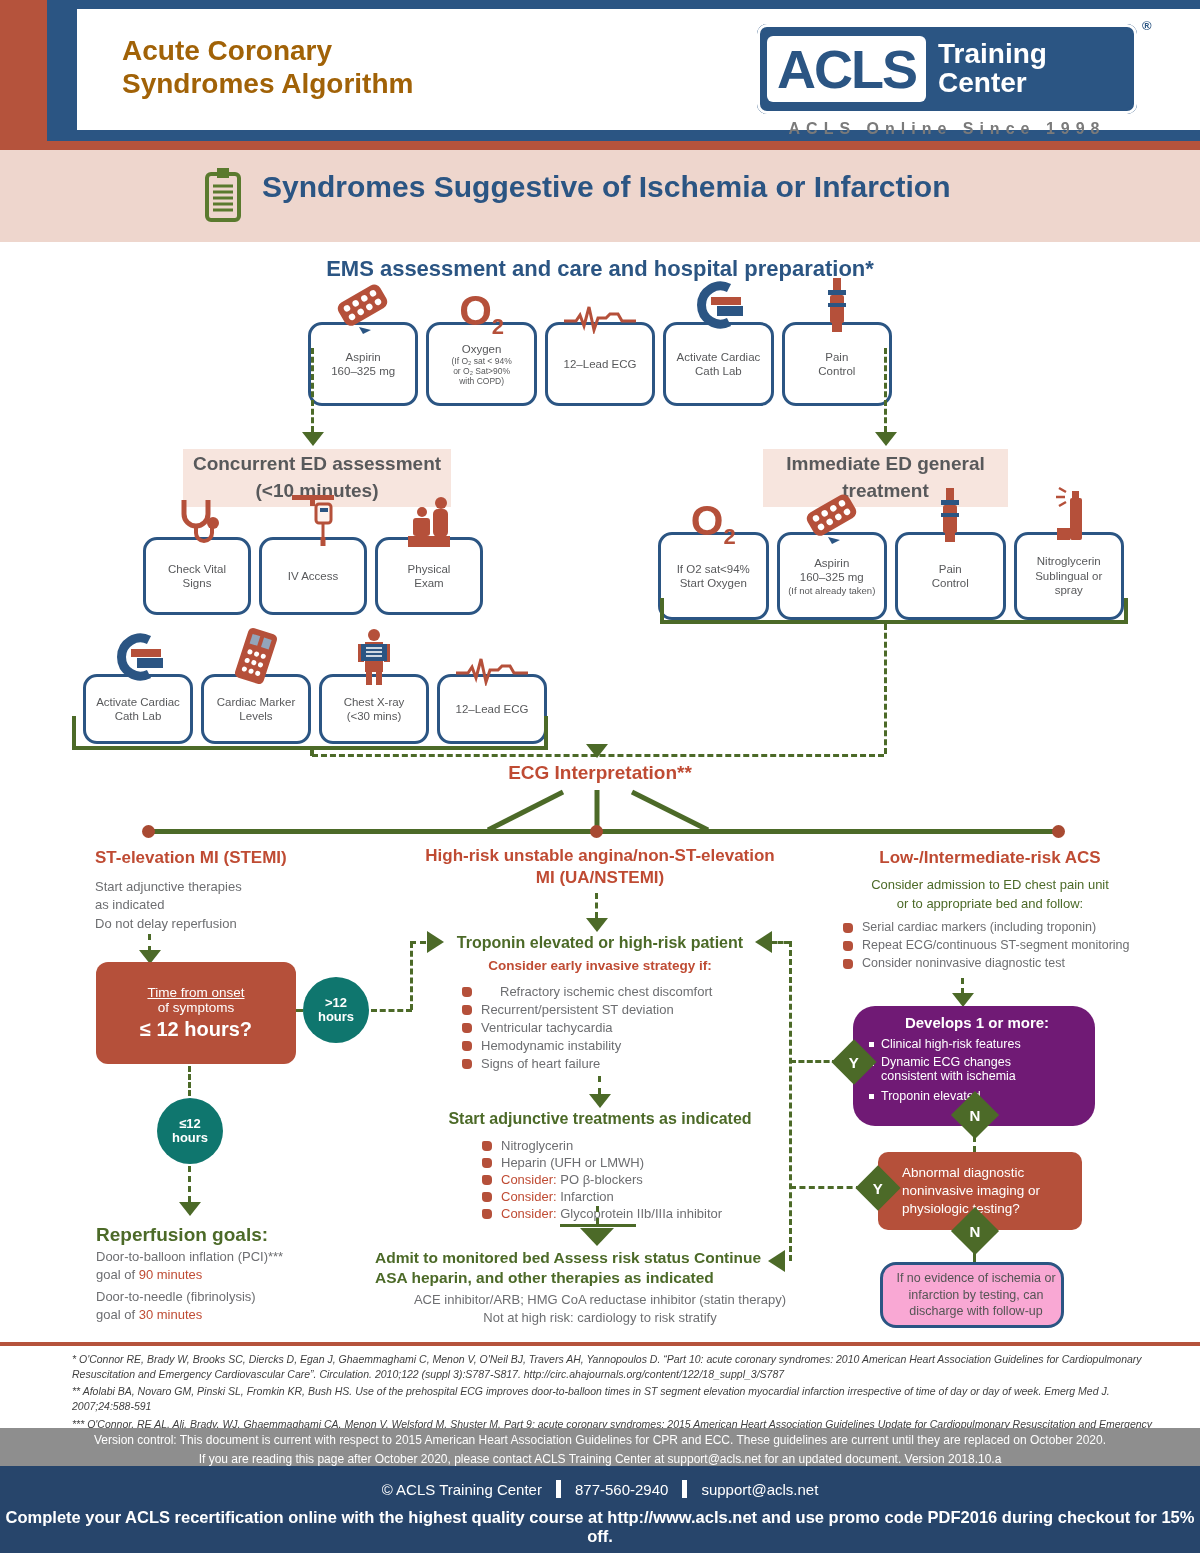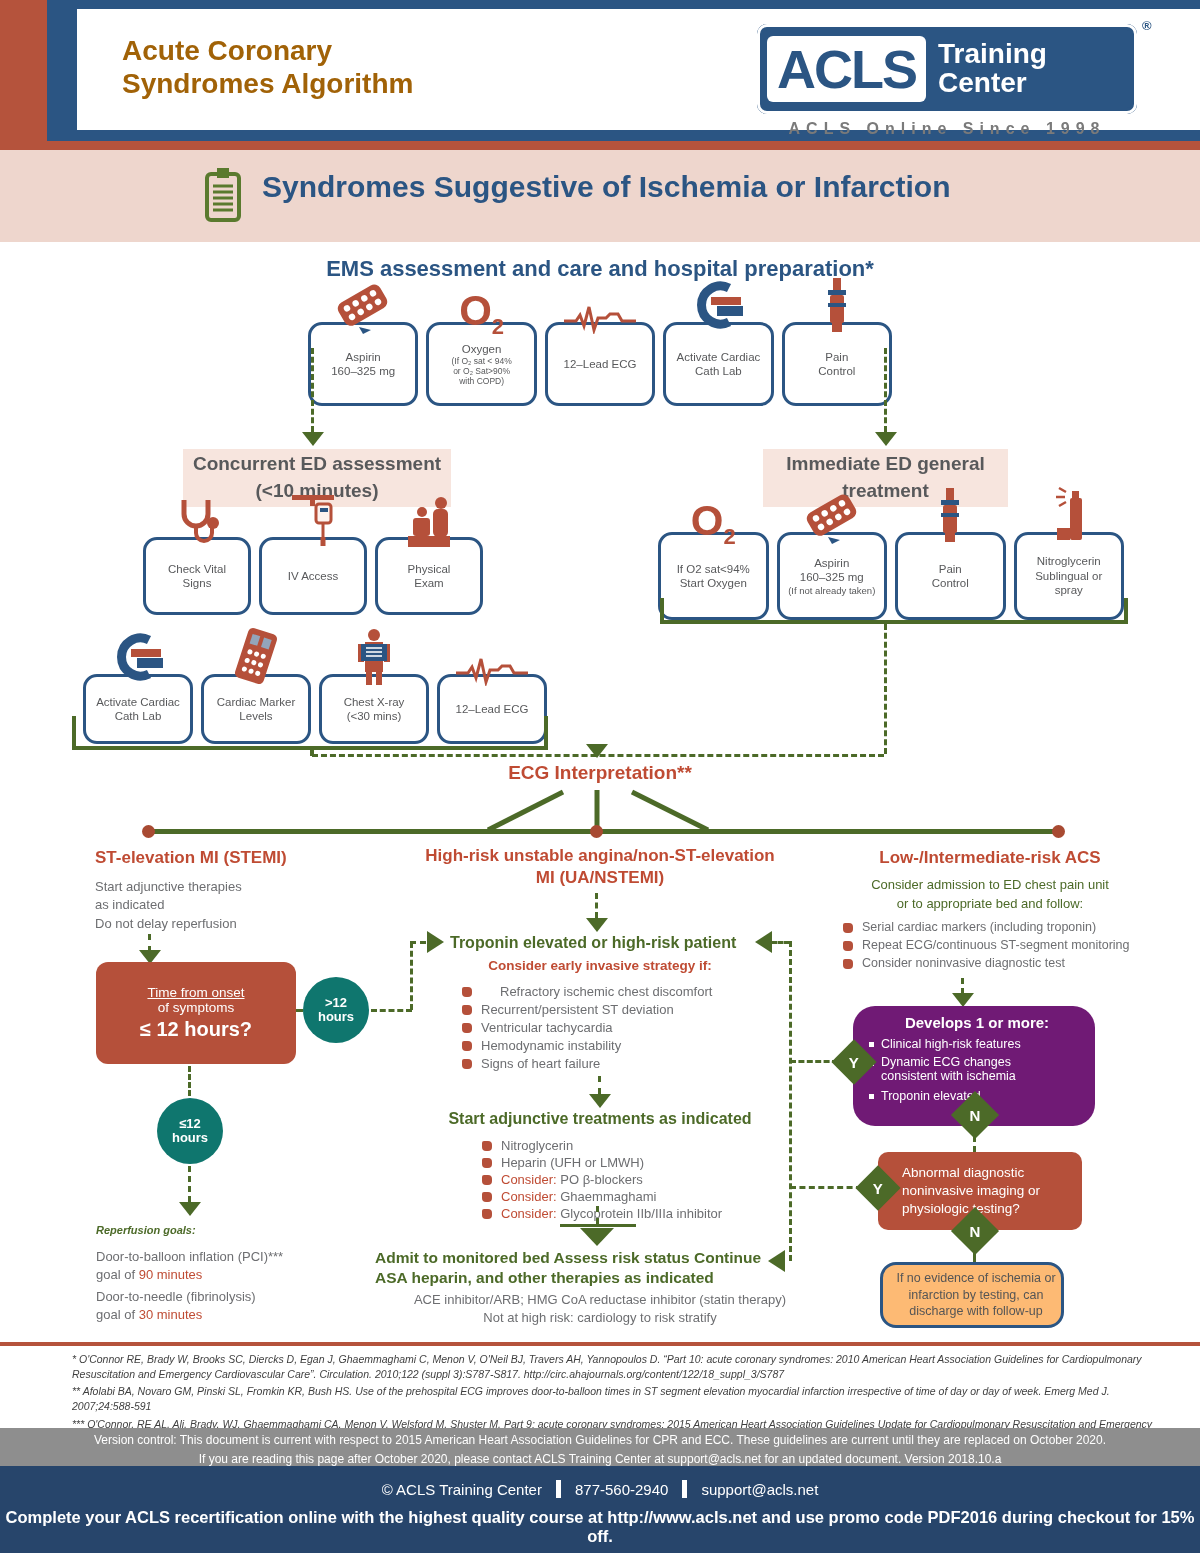--- a/index.html
+++ b/index.html
@@ -49,21 +49,21 @@
   .redhead{color:#bf4b33;font-weight:bold;}
   .greenhead{color:#4c6a28;font-weight:bold;}
   .gray{color:#6d6e71;}
   .green{color:#4c6a28;}
   .redtxt{color:#bf4b33;}
   .bul{width:10px;height:10px;border-radius:2px 4px 4px 4px;background:#b5503a;flex:none;margin-top:3px;}
   .brow{display:flex;gap:9px;align-items:flex-start;color:#6d6e71;font-size:13px;}
   .redboxnode{background:#b5503a;border-radius:12px;color:#fff;display:flex;flex-direction:column;
               align-items:center;justify-content:center;text-align:center;}
   .bluebox{background:#701a75;border-radius:22px;color:#fff;box-sizing:border-box;}
-  .whitebox{background:#fdba74;border:3px solid #2b5583;border-radius:16px;color:#555;display:flex;
+  .whitebox{background:#f9a8d4;border:3px solid #2b5583;border-radius:16px;color:#555;display:flex;
             align-items:center;justify-content:center;text-align:center;font-size:12.5px;line-height:1.35;box-sizing:border-box;padding-left:8px;}
   .sq{width:5px;height:5px;background:#fff;flex:none;margin-top:5px;}
   
   .footrule{left:0;top:1342px;width:1200px;height:4px;background:#b5533c;}
   .footnotes{left:72px;top:1352px;width:1085px;font-style:italic;font-size:10.5px;color:#3f3f3f;line-height:1.4;}
   .footnotes p{margin:0 0 3px 0;}
   .graybar{left:0;top:1428px;width:1200px;height:38px;background:#8e8e8e;color:#fff;font-size:12px;
            text-align:center;line-height:1.55;padding-top:3px;box-sizing:border-box;}
   .bluefooter{left:0;top:1466px;width:1200px;height:87px;background:#27456b;color:#fff;text-align:center;}
   .footline1{margin-top:14px;font-size:15px;display:flex;justify-content:center;align-items:center;gap:14px;}
@@ -371,41 +371,41 @@
   <div class="abs dh" style="left:371px;top:1009px;width:41px;"></div>
   <div class="abs dv" style="left:410px;top:942px;height:68px;"></div>
   <div class="abs dh" style="left:410px;top:941px;width:16px;"></div>
 
   <div class="abs dv" style="left:188px;top:1066px;height:30px;"></div>
   <div class="abs gcircle ml" style="left:157px;top:1098px;width:66px;height:66px;">≤12
 hours</div>
   <div class="abs dv" style="left:188px;top:1166px;height:36px;"></div>
   <div class="abs arrd" style="left:179px;top:1202px;"></div>
 
-  <div class="abs greenhead" style="left:96px;top:1224px;font-size:11px;font-style:italic;">Reperfusion goals:</div>
+  <div class="abs greenhead" style="left:96px;top:1224px;font-size:19px;">Reperfusion goals:</div>
   <div class="abs gray" style="left:96px;top:1248px;font-size:13px;line-height:1.4;">
     <div>Door-to-balloon inflation (PCI)***</div>
     <div><span>goal of </span><span class="redtxt">90 minutes</span></div>
   </div>
   <div class="abs gray" style="left:96px;top:1288px;font-size:13px;line-height:1.4;">
     <div>Door-to-needle (fibrinolysis)</div>
     <div><span>goal of </span><span class="redtxt">30 minutes</span></div>
   </div>
 
   <div class="abs redhead ml" style="left:370px;top:845px;width:460px;text-align:center;font-size:17px;line-height:1.3;">High-risk unstable angina/non-ST-elevation
 MI (UA/NSTEMI)</div>
   <div class="abs dv" style="left:595px;top:893px;height:25px;"></div>
   <div class="abs arrd" style="left:586px;top:918px;"></div>
 
   <div class="abs arrr" style="left:427px;top:931px;"></div>
   <div class="abs arrl" style="left:755px;top:931px;"></div>
   <div class="abs dh" style="left:771px;top:941px;width:19px;"></div>
   <div class="abs dv" style="left:789px;top:941px;height:320px;"></div>
 
-  <div class="abs greenhead" style="left:450px;top:934px;width:300px;text-align:left;font-size:16px;">Troponin elevated or high-risk patient</div>
+  <div class="abs greenhead" style="left:450px;top:934px;width:300px;text-align:center;font-size:16px;">Troponin elevated or high-risk patient</div>
   <div class="abs redhead" style="left:450px;top:958px;width:300px;text-align:center;font-size:13.5px;">Consider early invasive strategy if:</div>
   <div class="abs" style="left:462px;top:984px;">
     <div class="brow" style="height:18px;gap:28px;">
         <span class="bul"></span>
         <span>Refractory ischemic chest discomfort</span>
       </div>
     <div class="brow" style="height:18px;">
         <span class="bul"></span>
         <span>Recurrent/persistent ST deviation</span>
       </div>
@@ -435,21 +435,21 @@
     <div class="brow" style="height:17px;">
         <span class="bul"></span>
         <span><span class="redtxt"></span><span>Heparin (UFH or LMWH)</span></span>
       </div>
     <div class="brow" style="height:17px;">
         <span class="bul"></span>
         <span><span class="redtxt">Consider:</span><span> PO β-blockers</span></span>
       </div>
     <div class="brow" style="height:17px;">
         <span class="bul"></span>
-        <span><span class="redtxt">Consider:</span><span> Ghaemmaghami</span></span>
+        <span><span class="redtxt">Consider:</span><span> Infarction</span></span>
       </div>
     <div class="brow" style="height:17px;">
         <span class="bul"></span>
         <span><span class="redtxt">Consider:</span><span> Glycoprotein IIb/IIIa inhibitor</span></span>
       </div>
   </div>
 
   <div class="abs dv" style="left:596px;top:1206px;height:18px;"></div>
   <div class="abs sh" style="left:560px;top:1224px;width:76px;height:3px;"></div>
   <div class="abs arrd big" style="left:580px;top:1228px;"></div>

